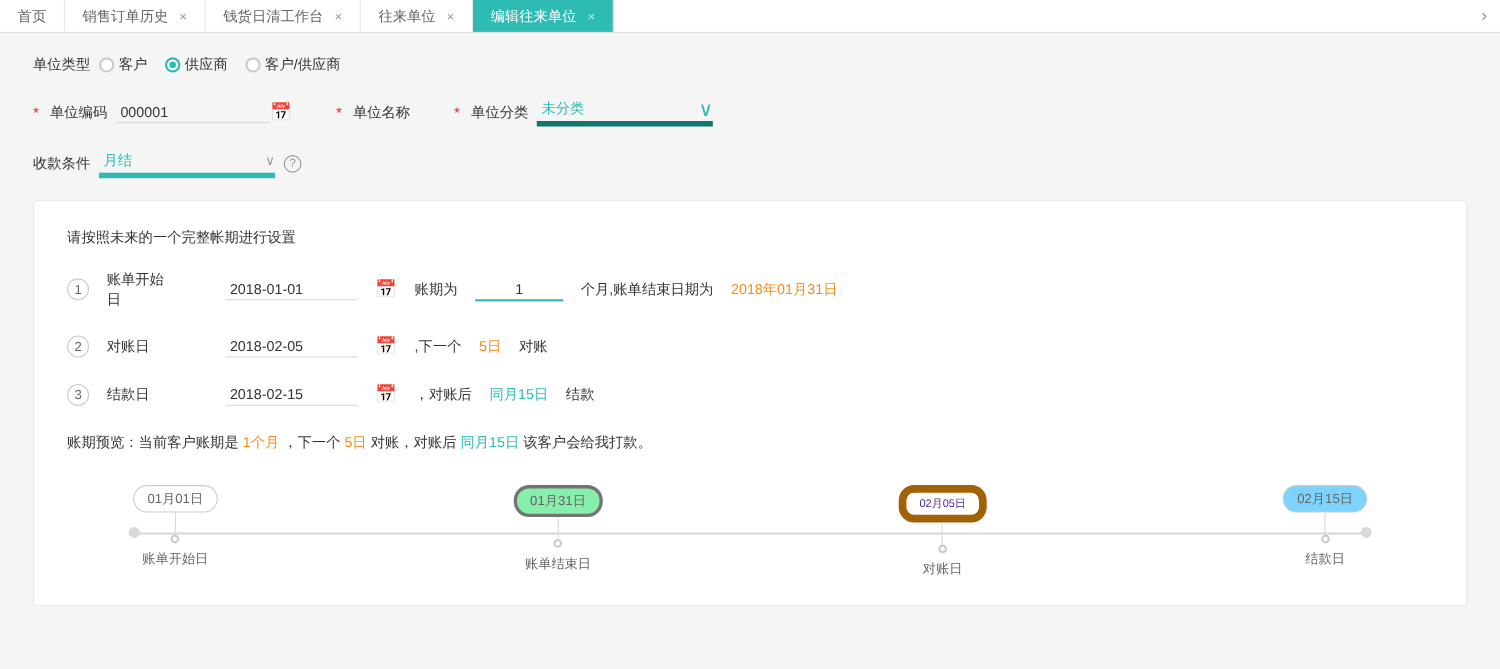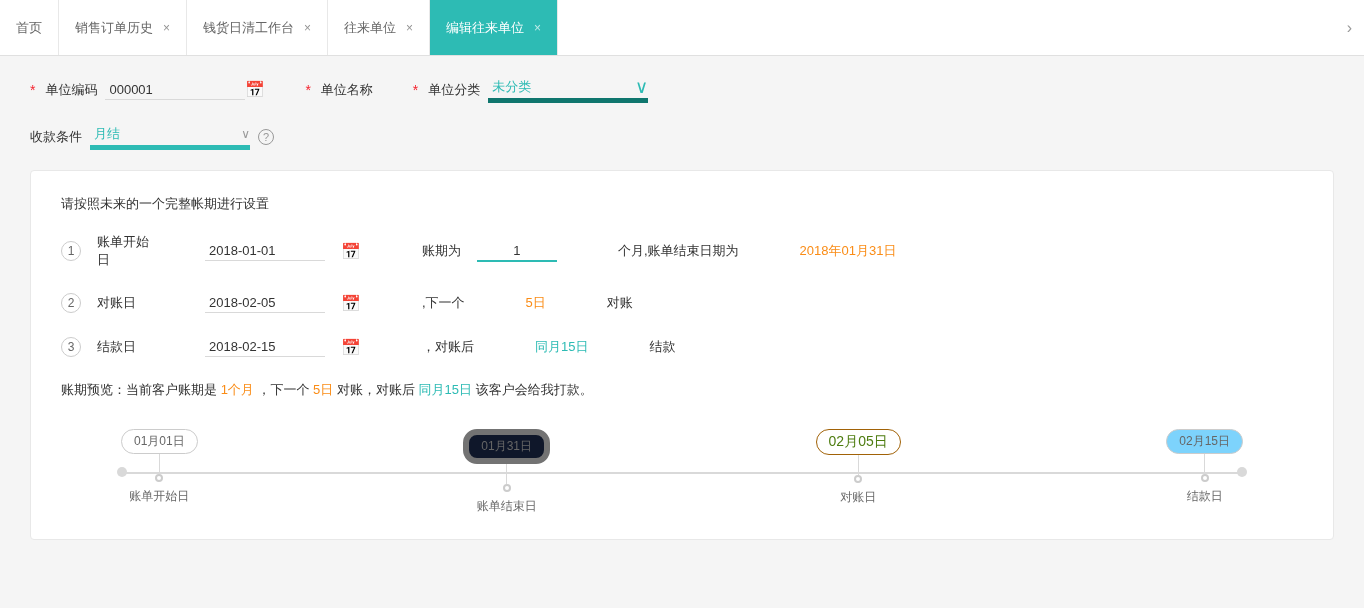--- a/index.html
+++ b/index.html
@@ -4,21 +4,21 @@
   <style>
     * { box-sizing: border-box; margin: 0; padding: 0; }
     body { font-family: "Microsoft YaHei", "PingFang SC", Arial, sans-serif; font-size: 14px; background: #f5f5f5; color: #333; }
 
     
     .tabs-bar {
       display: flex;
       align-items: stretch;
       background: #fff;
       border-bottom: 1px solid #e0e0e0;
-      height: 56px;
+      height: 30px;
     }
     .tab-item {
       display: flex;
       align-items: center;
       padding: 0 16px;
       cursor: pointer;
       font-size: 13px;
       color: #666;
       border-right: 1px solid #e8e8e8;
       white-space: nowrap;
@@ -225,21 +225,20 @@
       width: 80px;
       outline: none;
       background: transparent;
       color: #333;
       text-align: center;
     }
 
     .row-desc {
       font-size: 13px;
       color: #333;
-      margin-left: 45px;
     }
 
     .highlight-orange {
       color: #fa8c16;
     }
 
     .highlight-teal {
       color: #2dbbb4;
     }
 
@@ -292,20 +291,39 @@
     <span>编辑往来单位</span>
     <span class="tab-close">×</span>
   </div>
   <div class="tab-arrow">
     <span>›</span>
   </div>
 </div>
 
 <div class="main-content">
 
+  <div class="form-row">
+    <div class="form-field">
+      <span class="form-label">单位类型</span>
+      <div class="radio-group">
+        <label class="radio-item">
+          <div class="radio-circle"></div>
+          <span>客户</span>
+        </label>
+        <label class="radio-item">
+          <div class="radio-circle selected"></div>
+          <span>供应商</span>
+        </label>
+        <label class="radio-item">
+          <div class="radio-circle"></div>
+          <span>客户/供应商</span>
+        </label>
+      </div>
+    </div>
+  </div>
 
   <div class="form-row">
     <div class="form-field">
       <span class="required-star">*</span>
       <span class="form-label">单位编码</span>
       <div class="unit-code-field">
         <input class="text-input" type="text" value="000001" style="">
         <span class="calendar-icon">📅</span>
       </div>
     </div>
@@ -388,28 +406,28 @@
         <div style="display:flex; justify-content:space-between; width:100%; position:relative; z-index:2;">
 
           <div style="display:flex; flex-direction:column; align-items:center;">
             <div style="border:1px solid #ccc; border-radius:14px; padding:3px 12px; background:#fff; font-size:12px; color:#666; white-space:nowrap;">01月01日</div>
             <div style="width:1px; height:20px; background:#d9d9d9;"></div>
             <div style="width:8px; height:8px; border-radius:50%; border:2px solid #ccc; background:#fff;"></div>
             <div style="font-size:12px; color:#666; margin-top:6px;">账单开始日</div>
           </div>
 
           <div style="display:flex; flex-direction:column; align-items:center;">
-            <div style="border:6px solid #737373; border-radius:14px; padding:3px 12px; background:#0f172a; font-size:12px; color:#666; white-space:nowrap;">01月31日</div>
+            <div style="border:3px solid #737373; border-radius:14px; padding:3px 12px; background:#86efac; font-size:12px; color:#666; white-space:nowrap;">01月31日</div>
             <div style="width:1px; height:20px; background:#d9d9d9;"></div>
             <div style="width:8px; height:8px; border-radius:50%; border:2px solid #ccc; background:#fff;"></div>
             <div style="font-size:12px; color:#666; margin-top:6px;">账单结束日</div>
           </div>
 
           <div style="display:flex; flex-direction:column; align-items:center;">
-            <div style="border:1px solid #a16207; border-radius:14px; padding:3px 12px; background:#fff; font-size:14px; color:#4d7c0f; white-space:nowrap;">02月05日</div>
+            <div style="border:7px solid #a16207; border-radius:14px; padding:3px 12px; background:#fff; font-size:10px; color:#4c1d95; white-space:nowrap;">02月05日</div>
             <div style="width:1px; height:20px; background:#d9d9d9;"></div>
             <div style="width:8px; height:8px; border-radius:50%; border:2px solid #ccc; background:#fff;"></div>
             <div style="font-size:12px; color:#666; margin-top:6px;">对账日</div>
           </div>
 
           <div style="display:flex; flex-direction:column; align-items:center;">
             <div style="border:1px solid #ccc; border-radius:14px; padding:3px 12px; background:#7dd3fc; font-size:12px; color:#666; white-space:nowrap;">02月15日</div>
             <div style="width:1px; height:20px; background:#d9d9d9;"></div>
             <div style="width:8px; height:8px; border-radius:50%; border:2px solid #ccc; background:#fff;"></div>
             <div style="font-size:12px; color:#666; margin-top:6px;">结款日</div>

